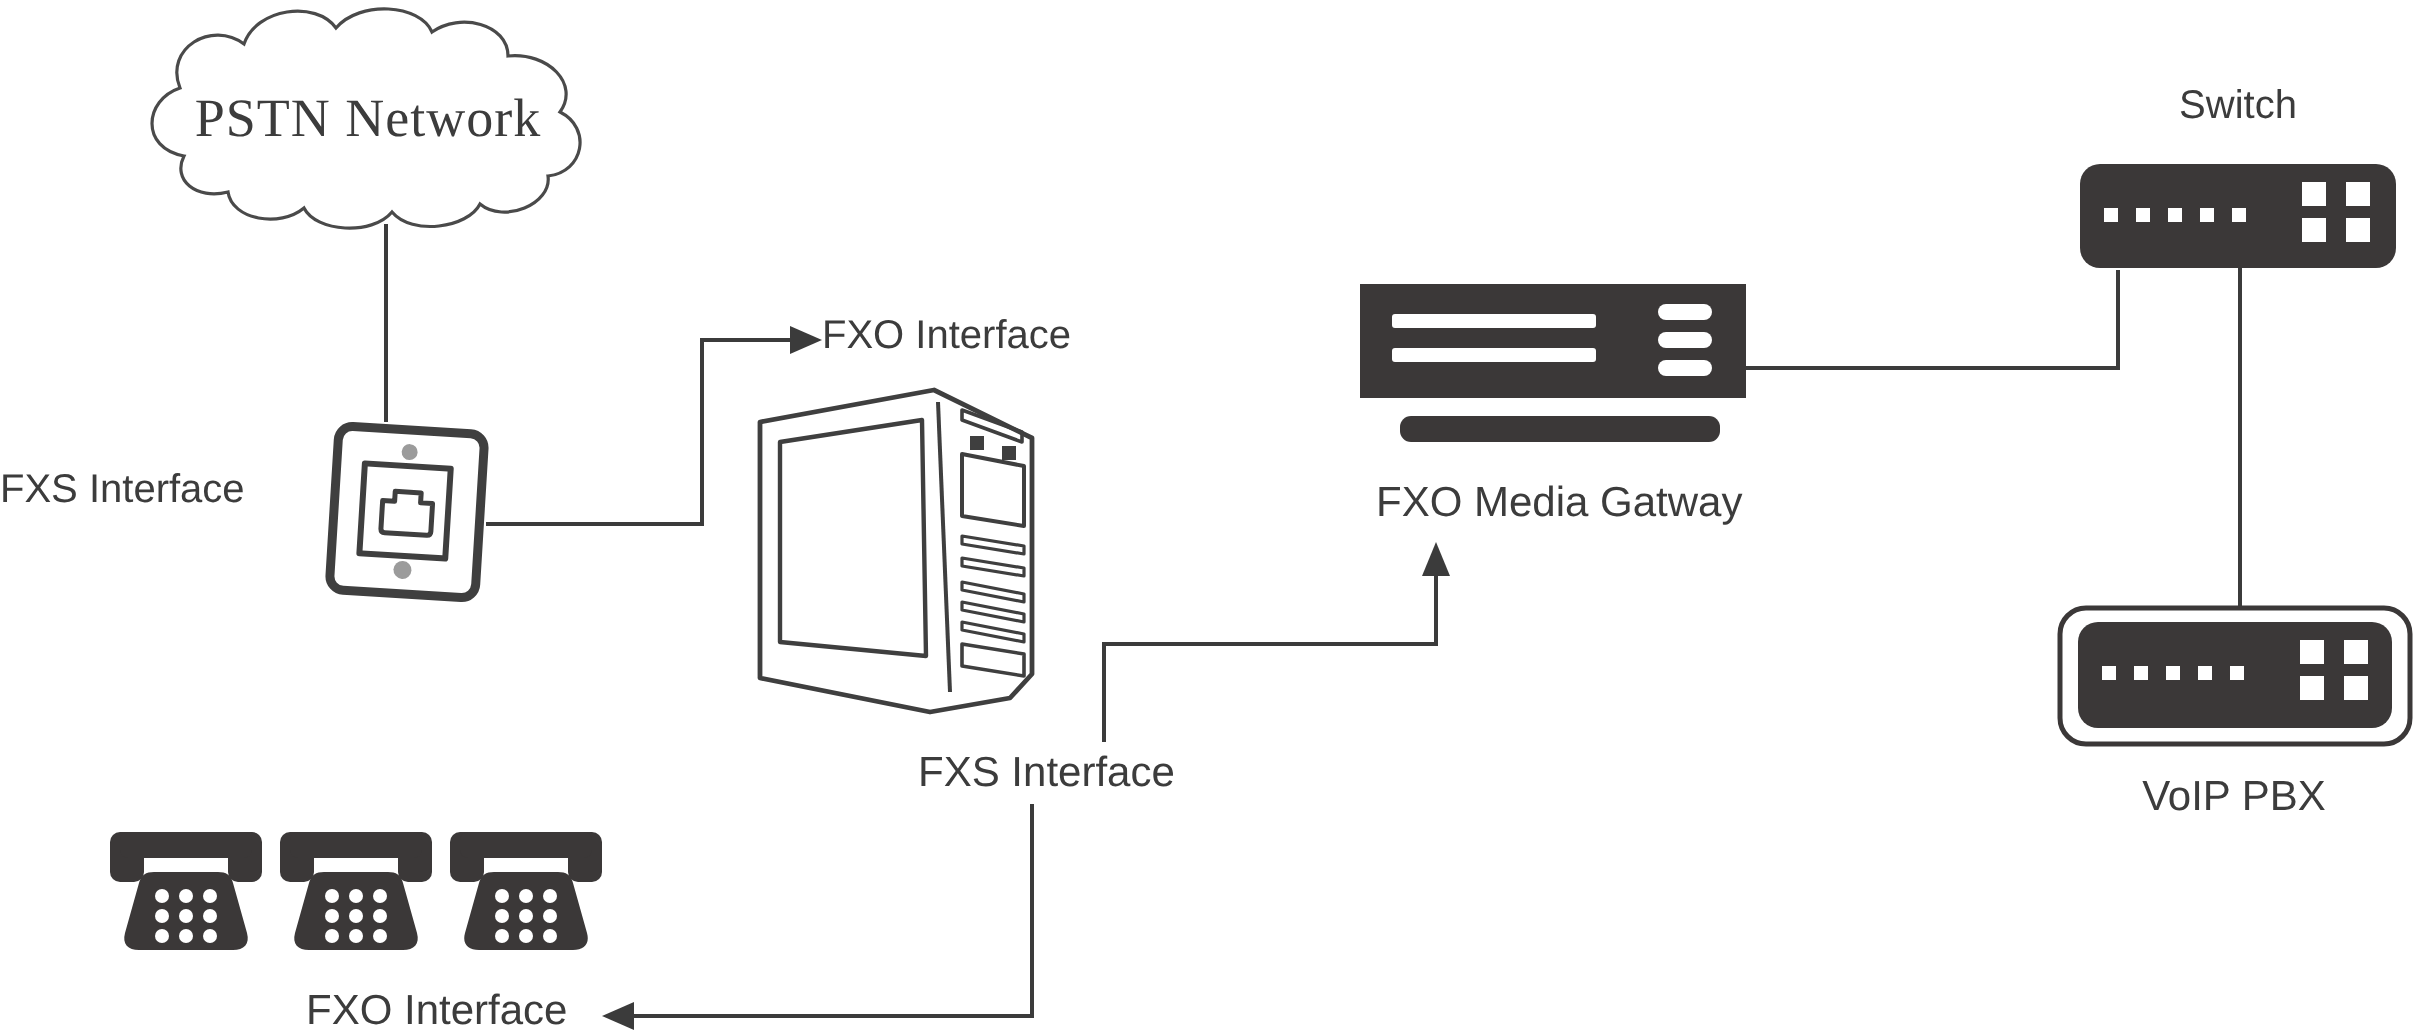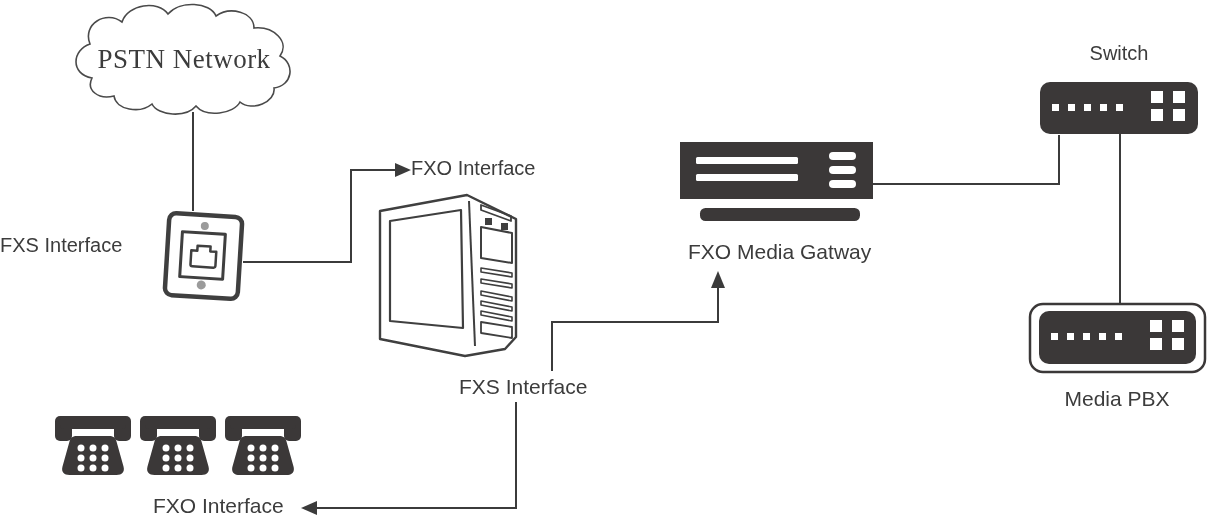--- a/index.html
+++ b/index.html
@@ -136,17 +136,17 @@
   </div>
 
   <div class="label lbl-fxo-top">FXO Interface</div>
 
   <div class="label lbl-fxs-mid">FXS Interface</div>
 
   <div class="label lbl-gateway">FXO Media Gatway</div>
 
   <div class="label lbl-switch">Switch</div>
 
-  <div class="label lbl-pbx">Media PBX</div>
+  <div class="label lbl-pbx">VoIP PBX</div>
 
   <div class="label lbl-fxo-bottom">FXO Interface</div>
 
 </div>
 
 </body></html>

